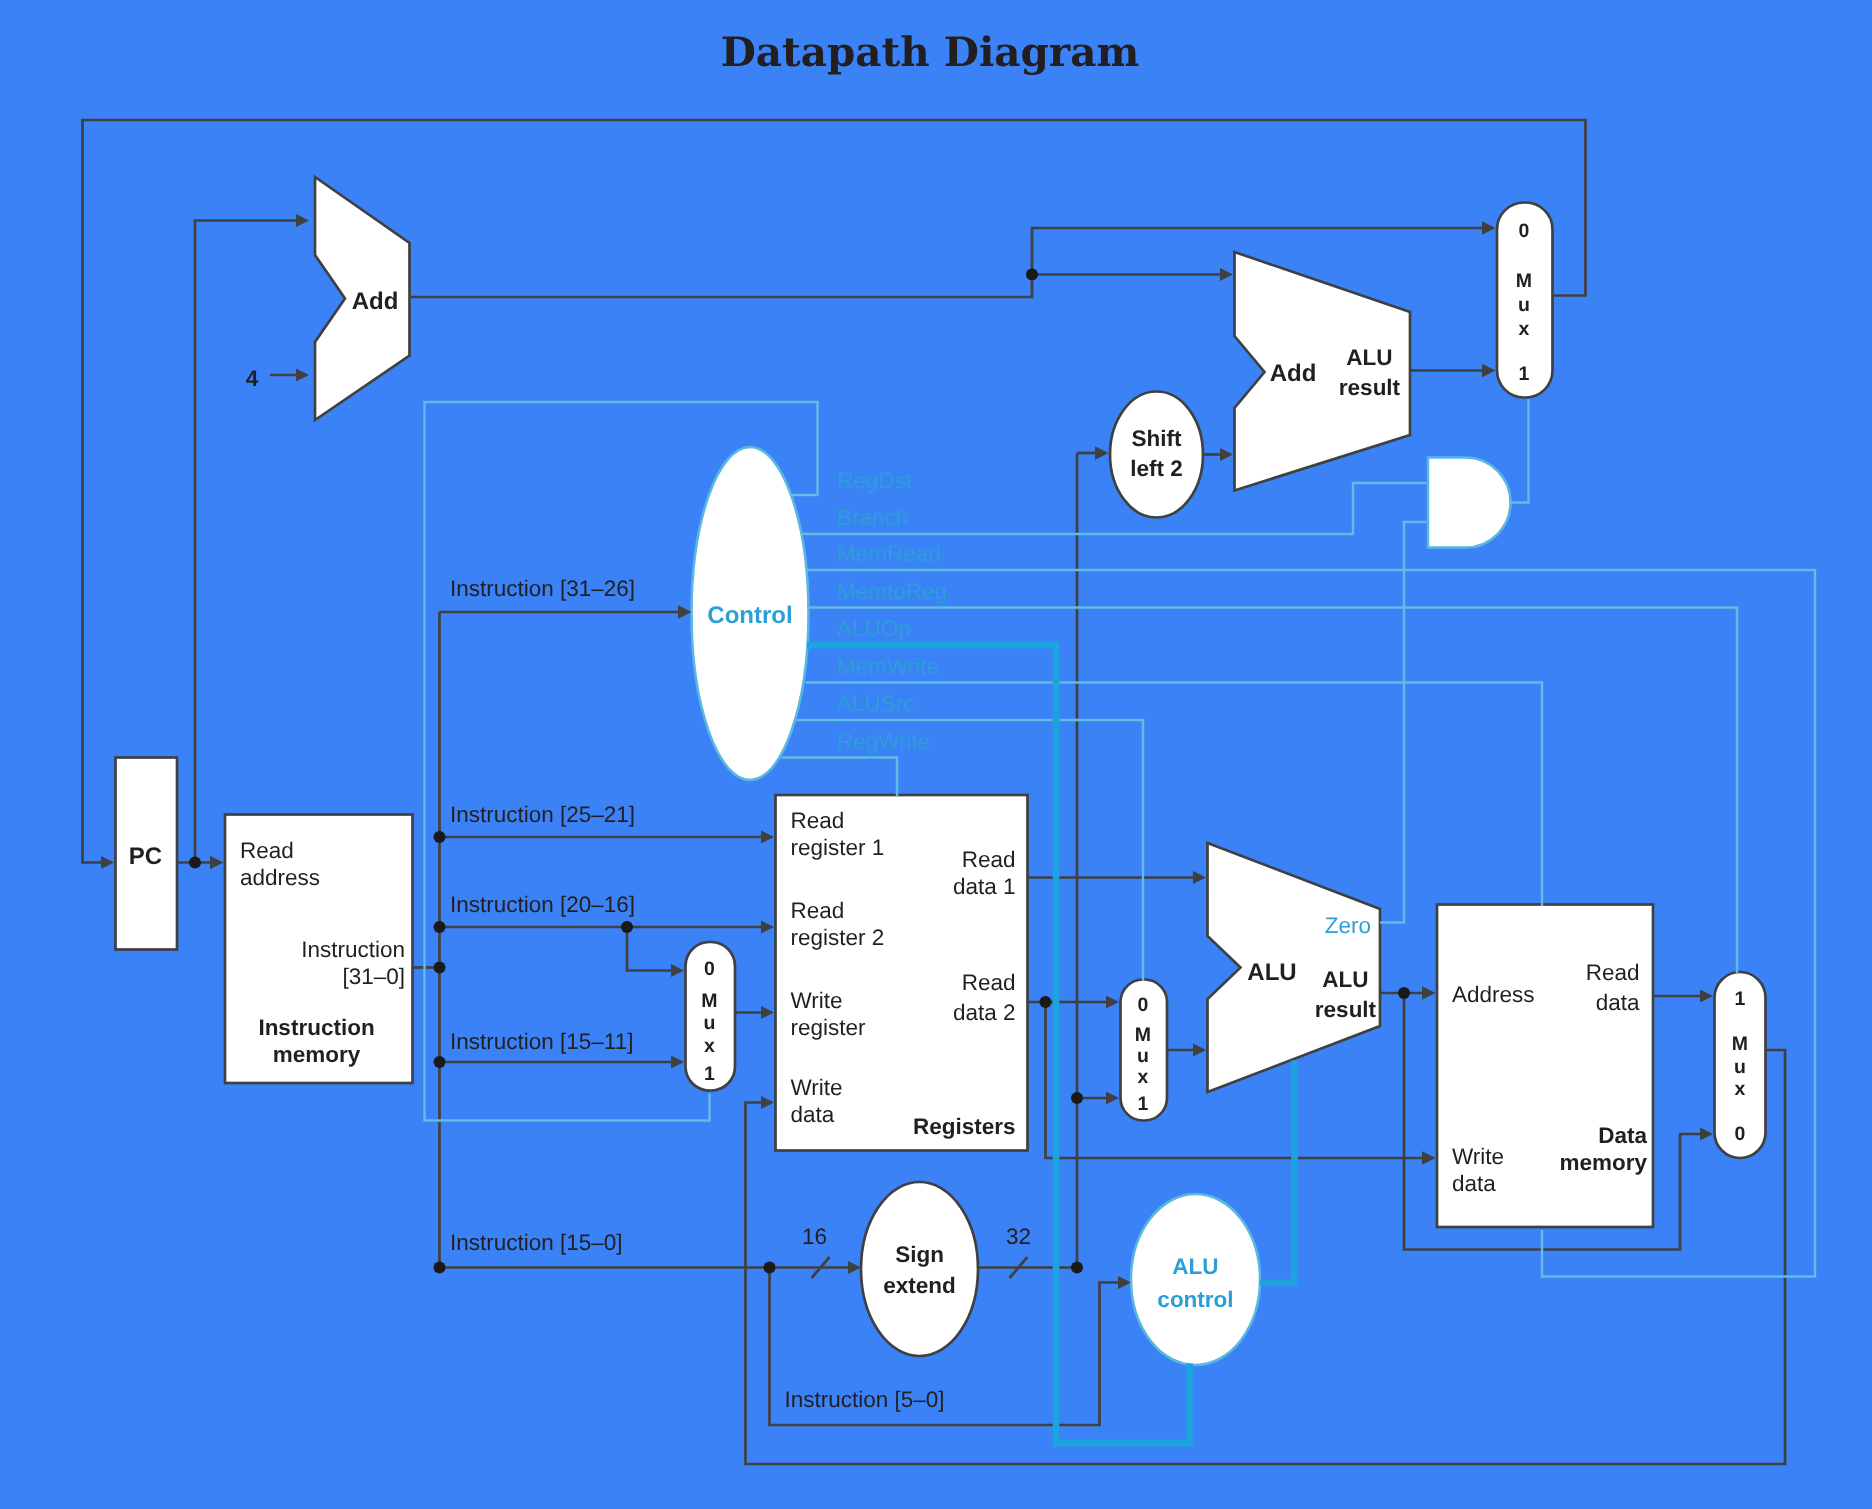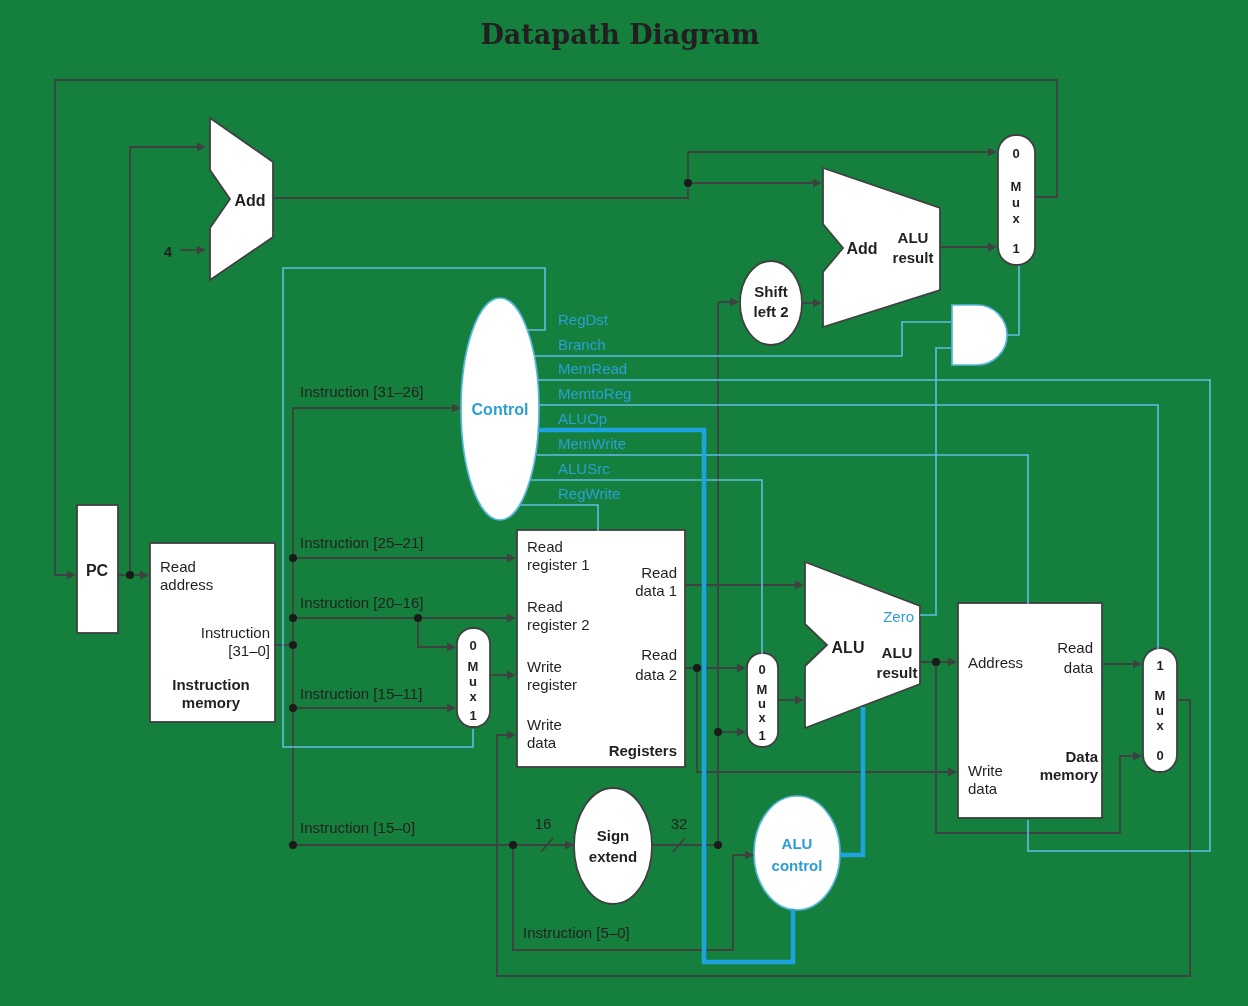--- a/index.html
+++ b/index.html
@@ -1,16 +1,16 @@
 <!DOCTYPE html>
 <html><head>
 <meta charset="utf-8">
 <style>
   html,body{margin:0;padding:0;background:#ffffff;}
-  .stage{position:relative;width:1248px;height:1006px;background:#15803d;overflow:hidden;}
+  .stage{position:relative;width:1248px;height:1006px;background:#3b82f6;overflow:hidden;}
   svg{display:block;}
   text{font-family:"Liberation Sans",sans-serif;fill:#231f20;font-size:15px;}
   .bold{font-weight:bold;}
   .mid{text-anchor:middle;}
   .end{text-anchor:end;}
   .big{font-size:16px;font-weight:bold;}
   .blue-t{fill:#2b9fd6;font-weight:bold;}
   .sig{fill:#2b9fd6;}
   .muxc{font-size:13px;font-weight:bold;text-anchor:middle;}
   .title{font-family:"DejaVu Serif",serif;font-size:27px;font-weight:bold;text-anchor:middle;}

